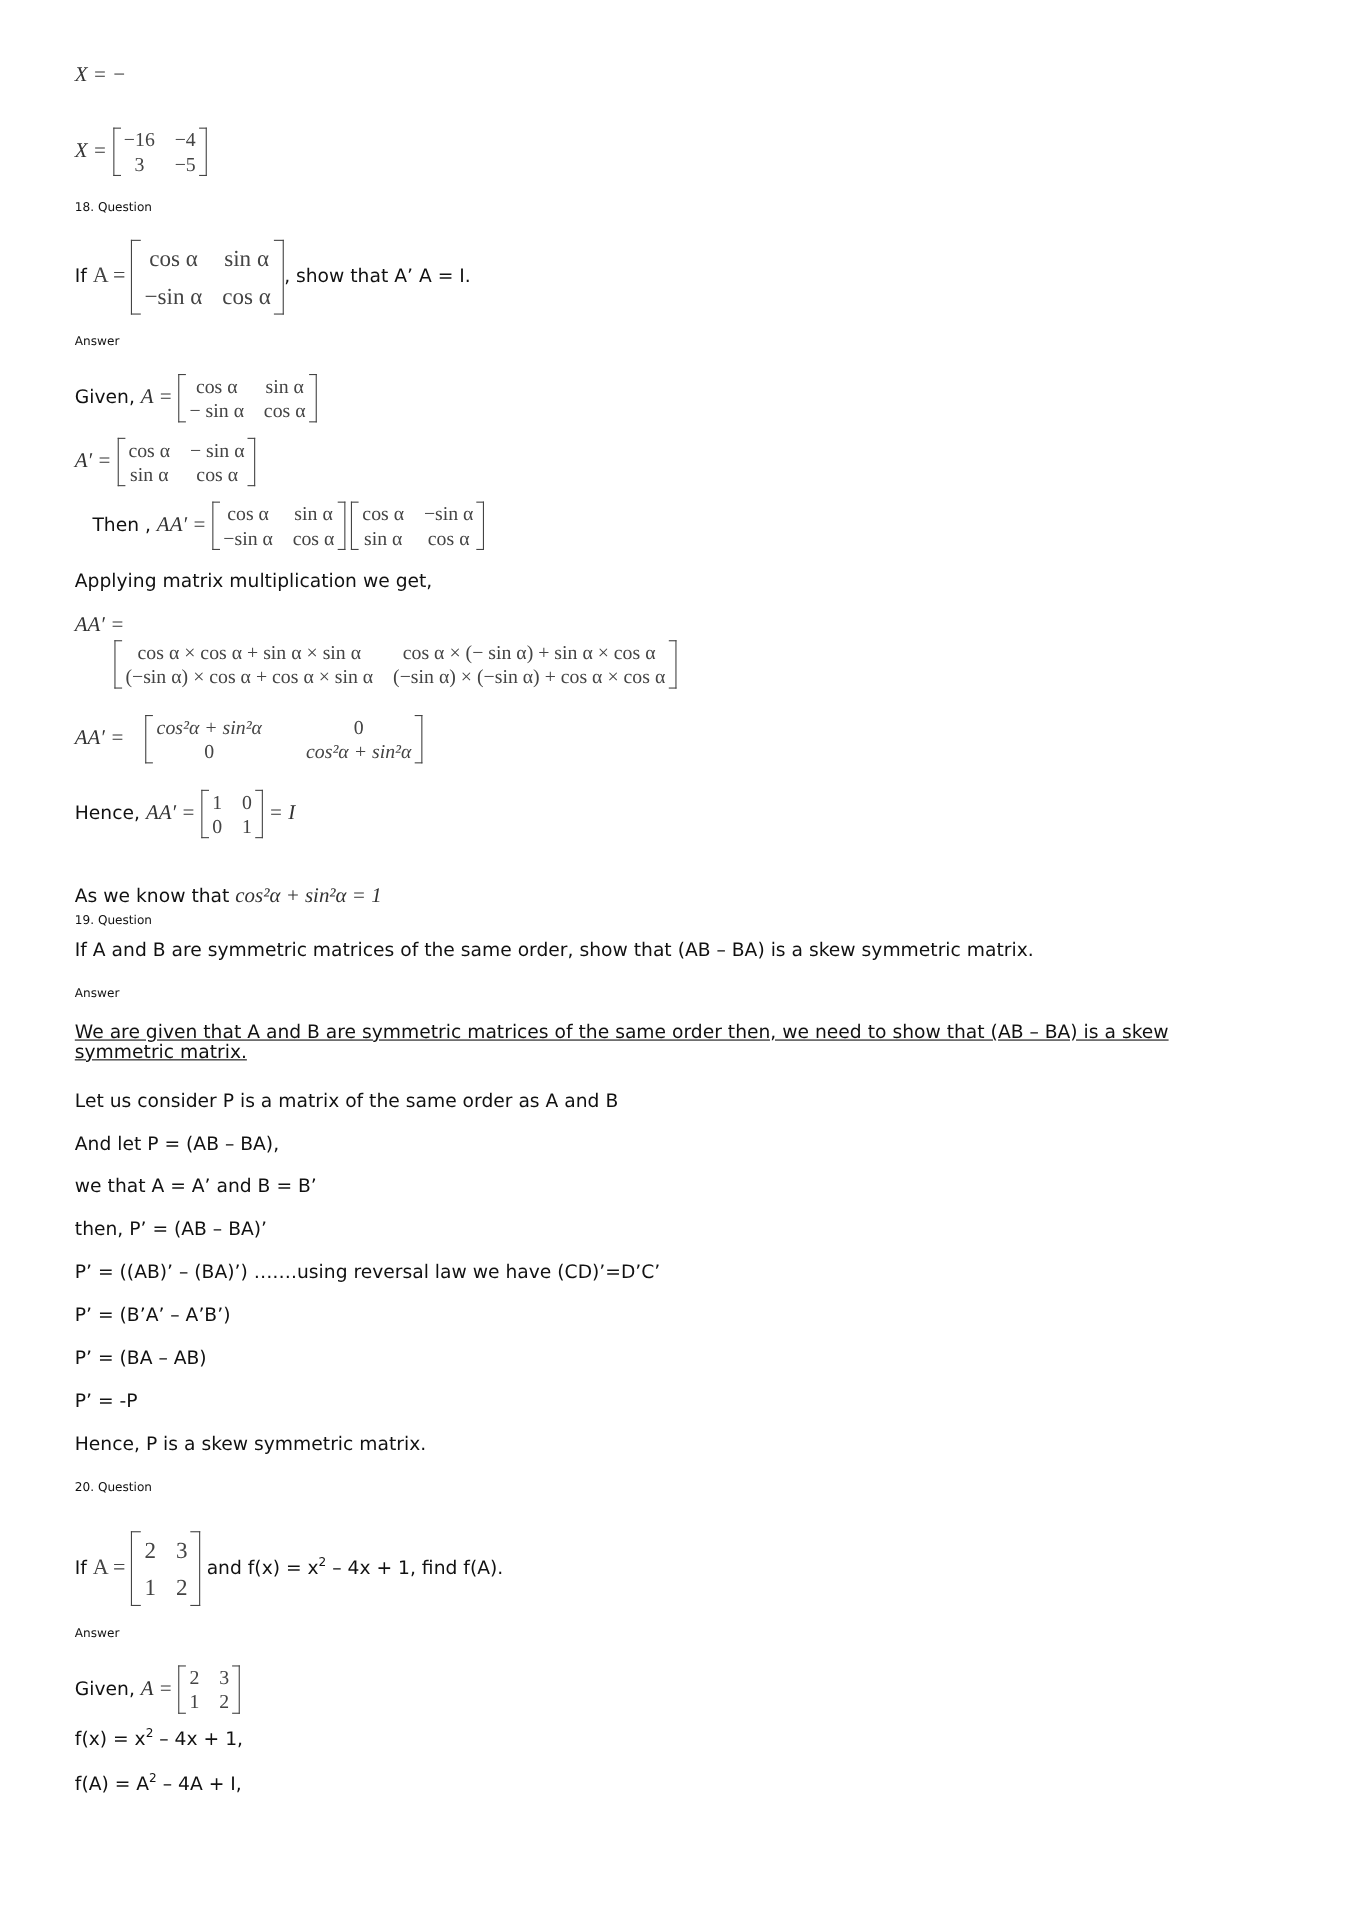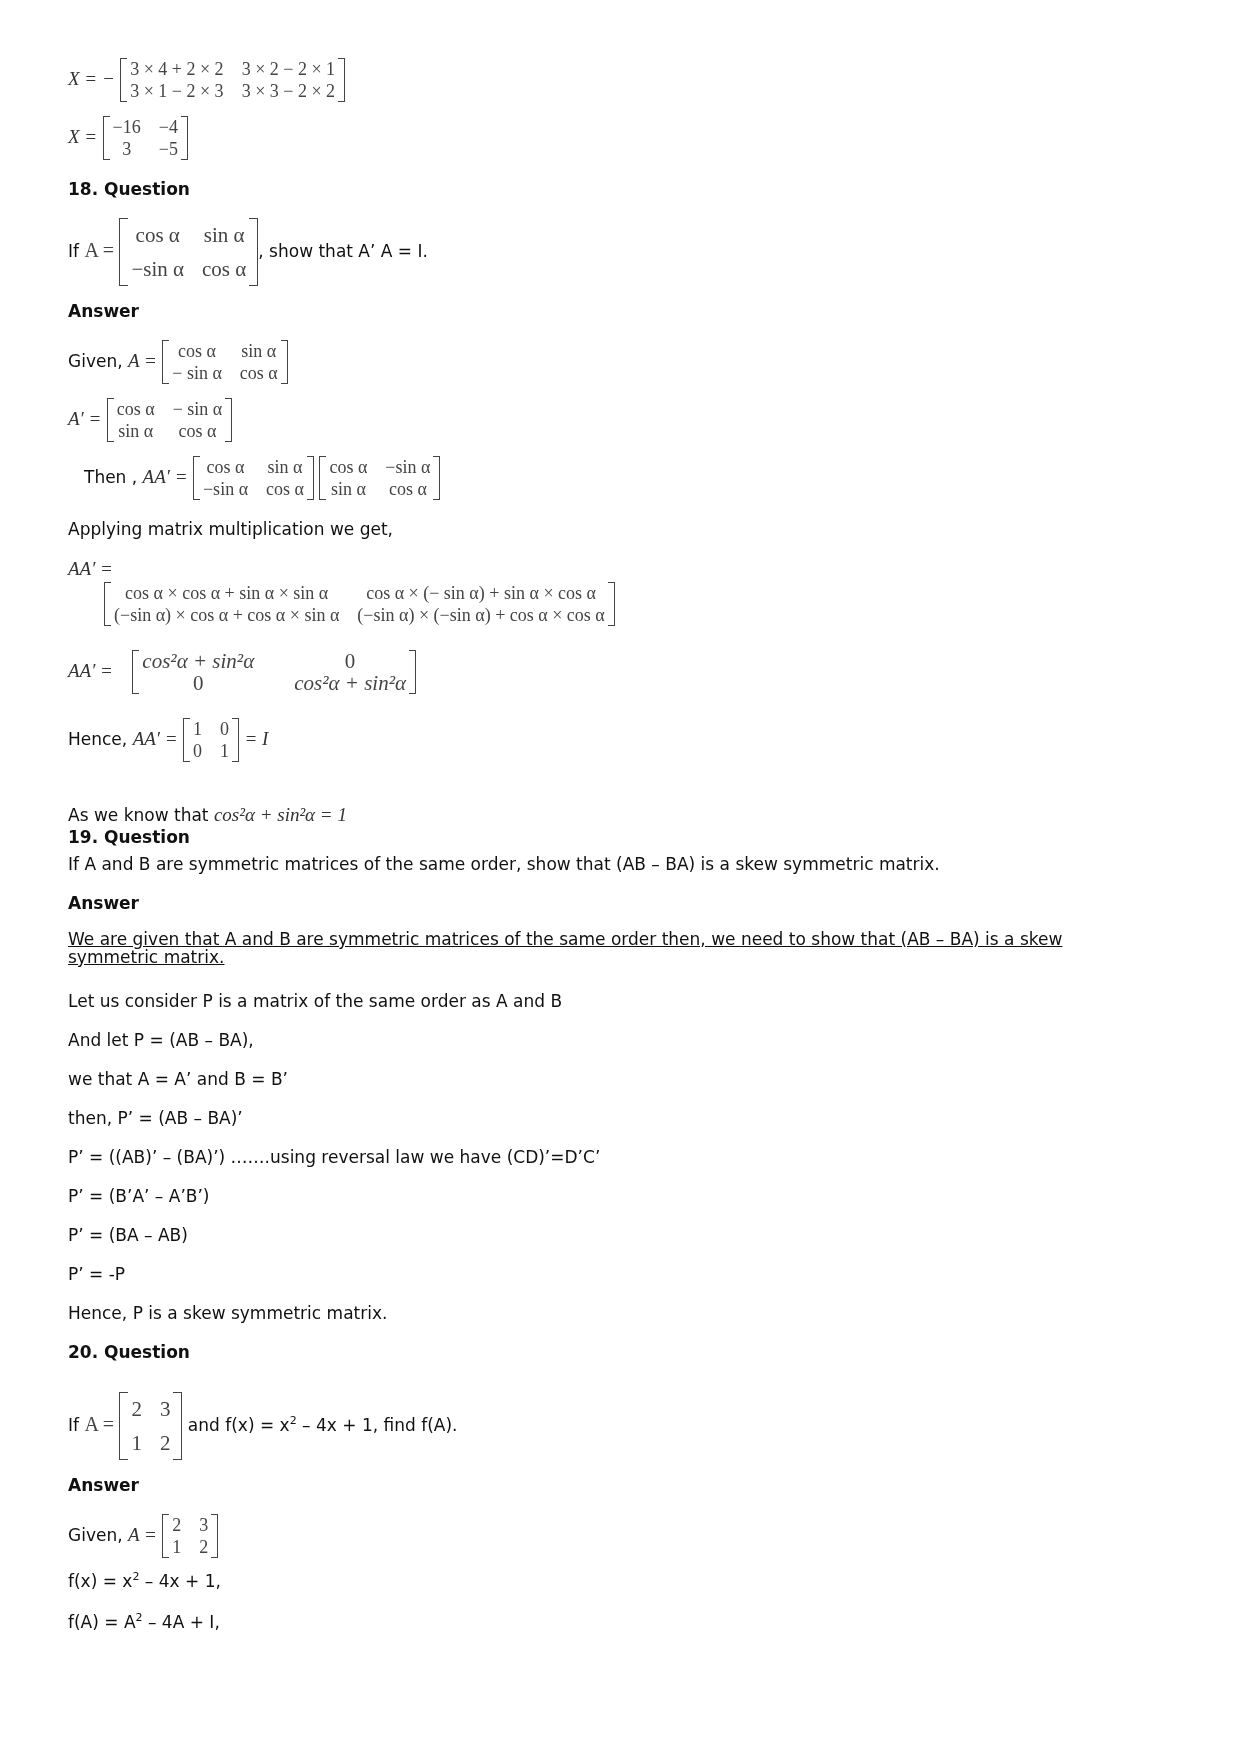--- a/index.html
+++ b/index.html
@@ -2,21 +2,21 @@
 <html><head>
   <meta charset="utf-8">
   <style>
     html, body { margin: 0; padding: 0; background: #ffffff; }
     body {
       width: 1240px; height: 1755px; position: relative; overflow: hidden;
       font-family: "DejaVu Sans", sans-serif; color: #111; font-size: 17px;
     }
     .page { position: absolute; left: 68px; top: 0; width: 1110px; }
     .ln { position: absolute; left: 0; white-space: nowrap; line-height: 22px; }
-    .h { font-weight: bold; font-size: 17px; }
+    .h { font-weight: normal; font-size: 11px; }
     .mup { font-family: "Liberation Serif", serif; color: #444; font-style: normal; }
     .mat { display: inline-flex; align-items: stretch; vertical-align: middle; position: relative; }
     .br { width: 6px; border: 1.5px solid #444; }
     .br.l { border-right: none; }
     .br.r { border-left: none; }
     .grid { display: inline-grid; column-gap: 18px; row-gap: 0; padding: 0 3px; line-height: 22px; }
     .grid span { text-align: center; }
     .grid.c2 { grid-template-columns: auto auto; }
     .tight { line-height: 20px; font-size: 17px; }
     .big .grid { line-height: 34px; font-size: 21px; }
@@ -25,30 +25,20 @@
     sup { font-size: 11px; vertical-align: 7px; line-height: 0; }
     .serif-it { font-family: "Liberation Serif", serif; font-style: italic; color: #333; font-size: 19px; }
   </style>
 </head>
 <body>
 
 <div class="page">
 
   <div class="ln" style="top:58px;">
     <span class="serif-it">X = −</span>
-    <span class="mat mup tight" style="font-size:18px;">
-      <span class="br l"></span>
-      <span class="grid c2">
-        <span>3 × 4 + 2 × 2</span>
-        <span>3 × 2 − 2 × 1</span>
-        <span>3 × 1 − 2 × 3</span>
-        <span>3 × 3 − 2 × 2</span>
-      </span>
-      <span class="br r"></span>
-    </span>
   </div>
 
   <div class="ln" style="top:116px;">
     <span class="serif-it">X =</span>
     <span class="mat mup tight" style="font-size:18px;">
       <span class="br l"></span>
       <span class="grid c2">
         <span>−16</span>
         <span>−4</span>
         <span>3</span>
@@ -143,21 +133,21 @@
         <span>cos α × (− sin α) + sin α × cos α</span>
         <span>(−sin α) × cos α + cos α × sin α</span>
         <span>(−sin α) × (−sin α) + cos α × cos α</span>
       </span>
       <span class="br r"></span>
     </span>
   </div>
 
   <div class="ln" style="top:650px;">
     <span class="serif-it">AA′ =</span>
-    <span class="mat mup tight" style="font-size:21px;padding-left:14px;">
+    <span class="mat mup tight" style="font-size:18px;padding-left:14px;">
       <span class="br l"></span>
       <span class="grid c2" style="column-gap:40px;">
         <span style="font-style:italic;">cos²α + sin²α</span>
         <span>0</span>
         <span>0</span>
         <span style="font-style:italic;">cos²α + sin²α</span>
       </span>
       <span class="br r"></span>
     </span>
   </div>

